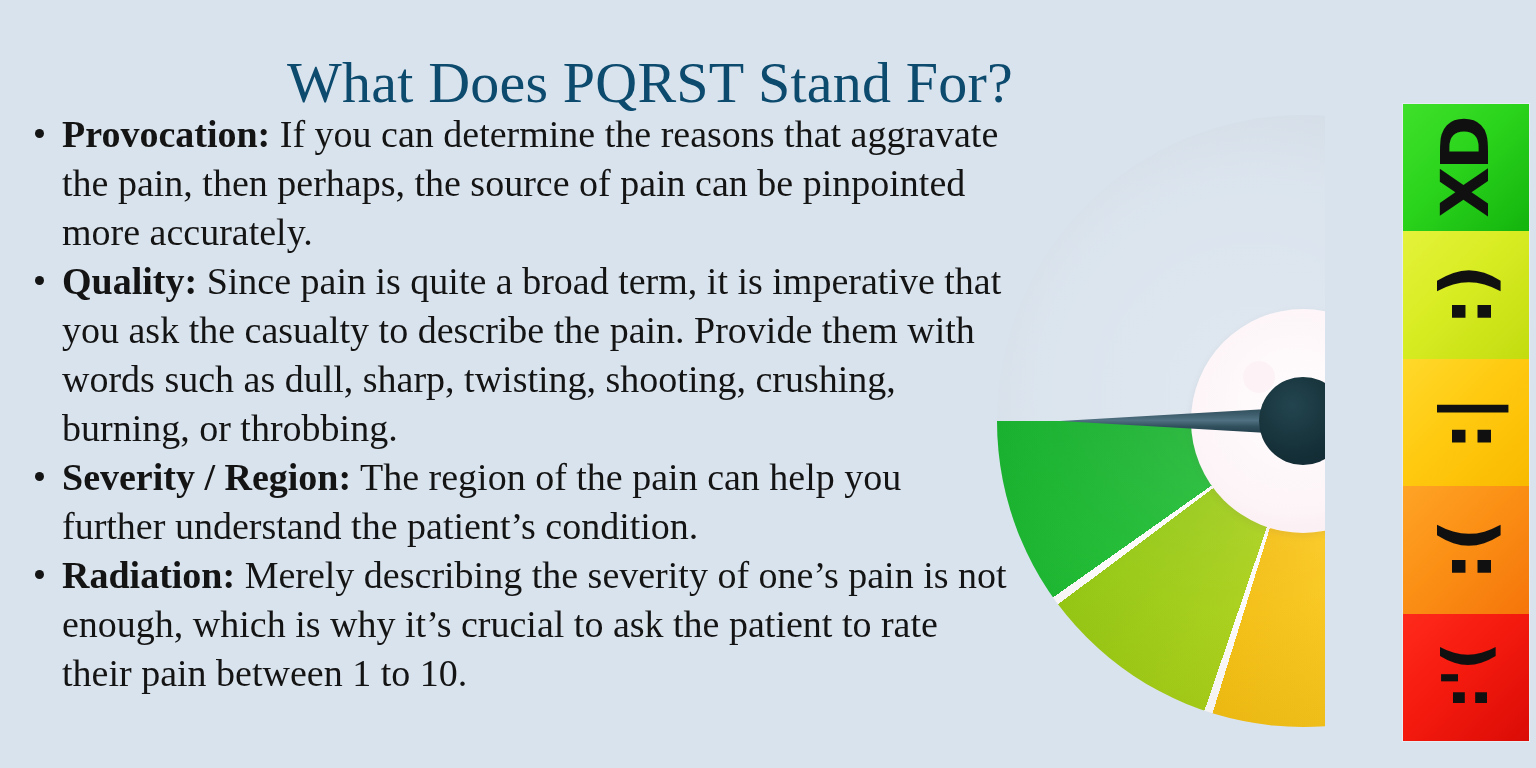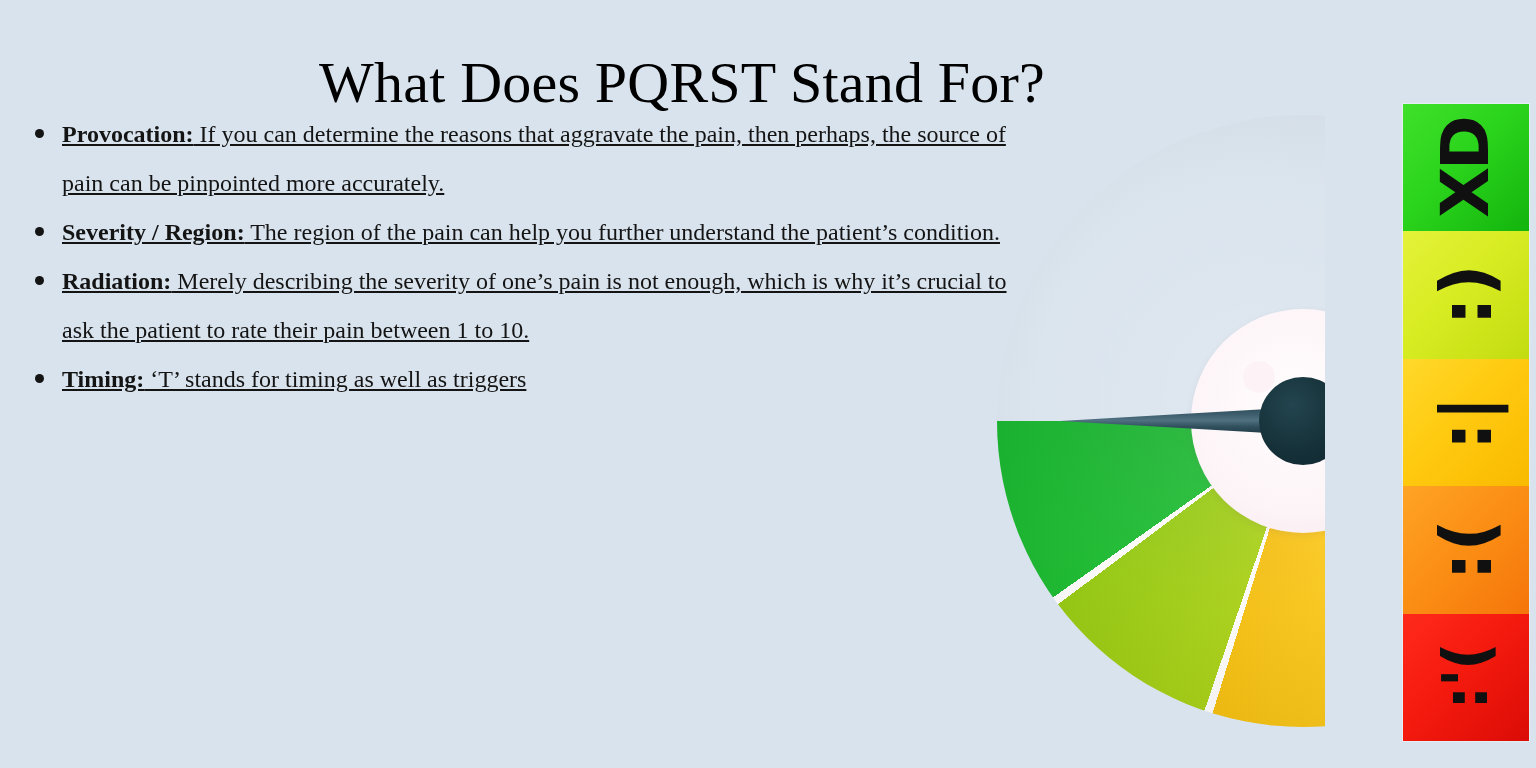--- a/index.html
+++ b/index.html
@@ -17,44 +17,42 @@
 
   
   #page-title {
     position: absolute;
     top: 14px;
     left: 0;
     width: 1300px;
     text-align: center;
     font-size: 58px;
     line-height: 1.05;
-    color: #000000;
+    color: #0c4a6e;
     letter-spacing: 0.2px;
     font-weight: 400;
-    padding-left: 32px;
   }
 
   
   #pqrst-list {
     position: absolute;
     top: 110px;
     left: 24px;
     width: 990px;
     margin: 0;
     padding: 0;
     list-style: none;
   }
   .bullet-item {
     position: relative;
     padding-left: 38px;
-    font-size: 24px;
+    font-size: 38px;
     line-height: 49px;
     color: #141414;
     margin-bottom: 0px;
-    text-decoration: underline;
   }
   .bullet-dot {
     position: absolute;
     left: 11px;
     top: 19px;
     width: 9px;
     height: 9px;
     border-radius: 50%;
     background: #141414;
   }
@@ -225,29 +223,29 @@
 
 <h1 id="page-title">What Does PQRST Stand For?</h1>
 
 <ul id="pqrst-list">
   <li class="bullet-item">
     <span class="bullet-dot"></span>
     <span class="bullet-label">Provocation:</span><span class="bullet-text"> If you can determine the reasons that aggravate the pain, then perhaps, the source of pain can be pinpointed more accurately.</span>
   </li>
   <li class="bullet-item">
     <span class="bullet-dot"></span>
+    <span class="bullet-label">Quality:</span><span class="bullet-text"> Since pain is quite a broad term, it is imperative that you ask the casualty to describe the pain. Provide them with words such as dull, sharp, twisting, shooting, crushing, burning, or throbbing.</span>
+  </li>
+  <li class="bullet-item">
+    <span class="bullet-dot"></span>
     <span class="bullet-label">Severity / Region:</span><span class="bullet-text"> The region of the pain can help you further understand the patient’s condition.</span>
   </li>
   <li class="bullet-item">
     <span class="bullet-dot"></span>
     <span class="bullet-label">Radiation:</span><span class="bullet-text"> Merely describing the severity of one’s pain is not enough, which is why it’s crucial to ask the patient to rate their pain between 1 to 10.</span>
-  </li>
-  <li class="bullet-item">
-    <span class="bullet-dot"></span>
-    <span class="bullet-label">Timing:</span><span class="bullet-text"> ‘T’ stands for timing as well as triggers</span>
   </li>
 </ul>
 
 <div id="gauge">
   <div class="gauge-stage">
     <div class="gauge-ring"></div>
     <div class="gauge-dial"></div>
     <div class="gauge-shade"></div>
     <div class="gauge-inner"></div>
     <div class="needle-wrap">

